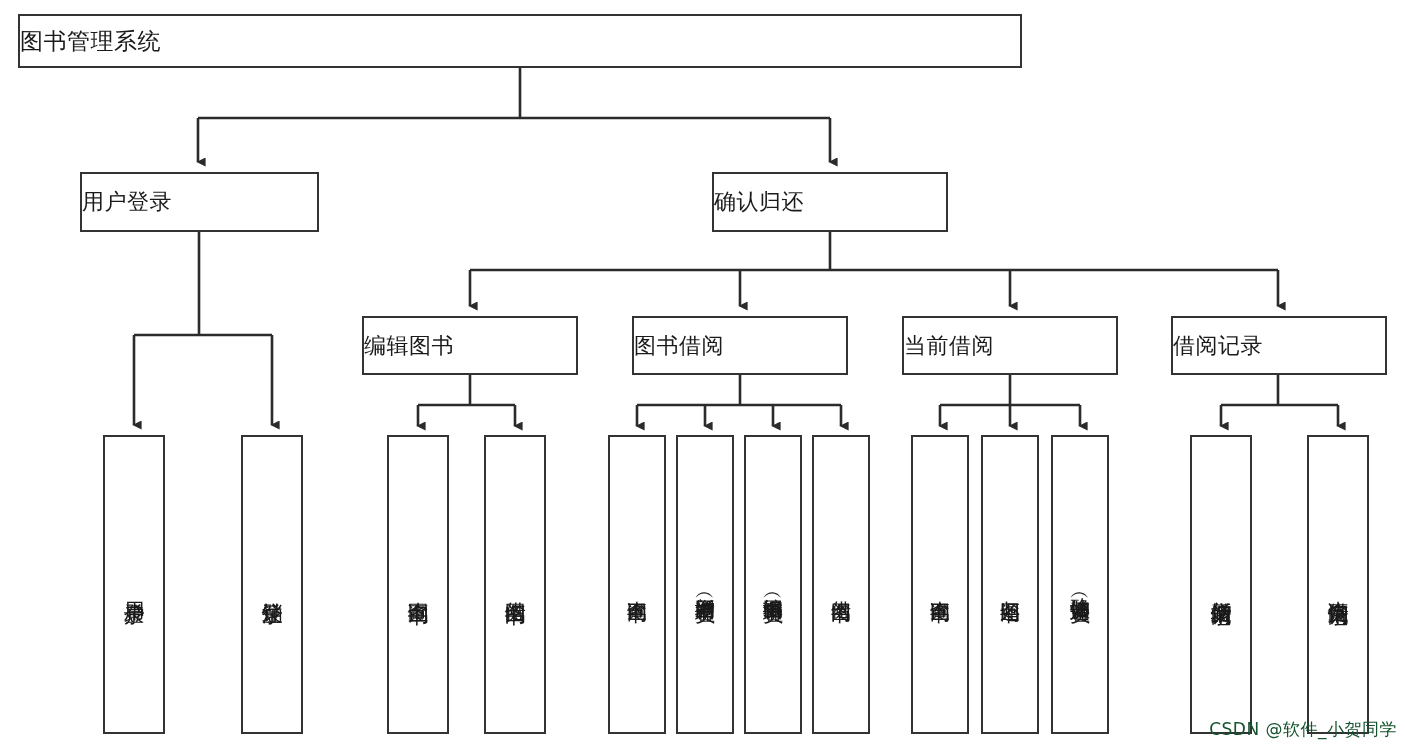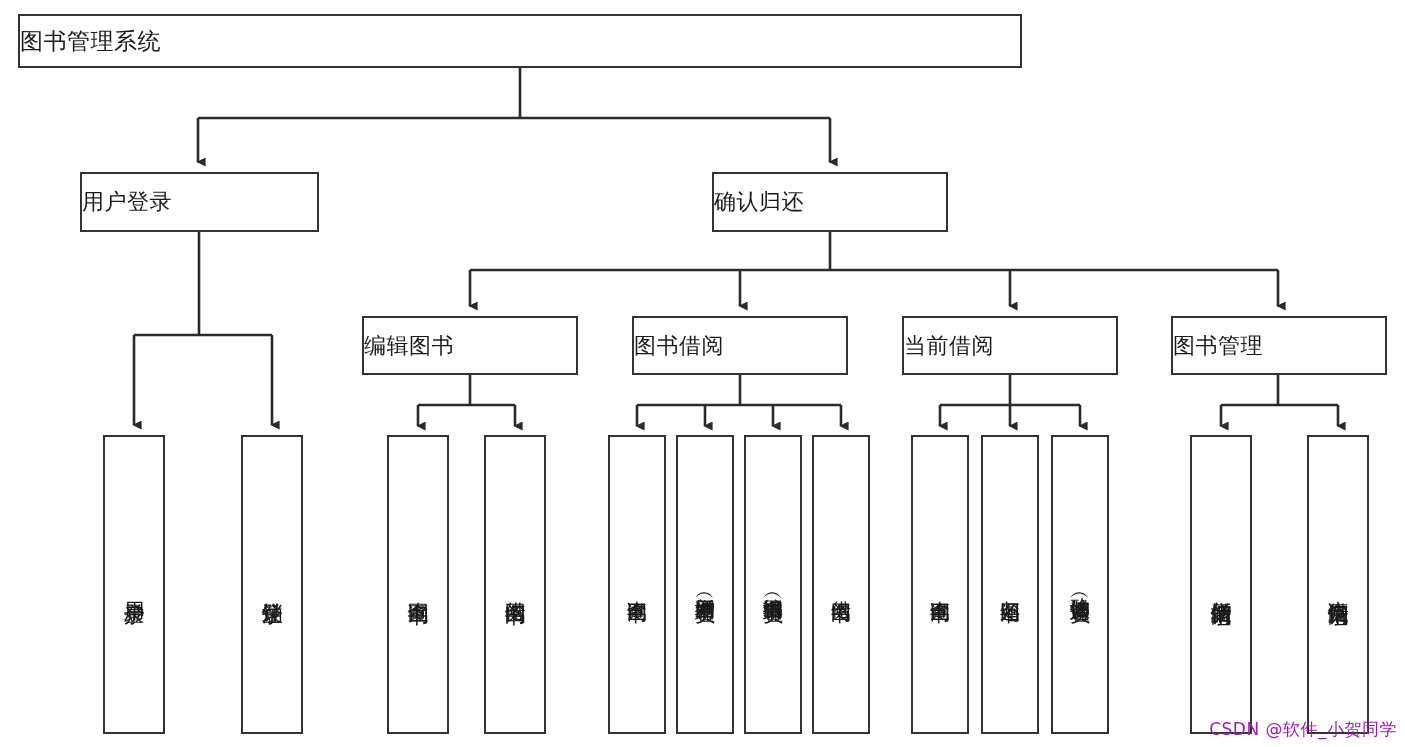--- a/index.html
+++ b/index.html
@@ -62,21 +62,21 @@
     font-size: 20px;
   }
   #root-node .label {
     font-size: 23px;
   }
   .watermark {
     position: absolute;
     right: 8px;
     bottom: 6px;
     font-size: 17px;
-    color: #a21caf;
+    color: #14532d;
     letter-spacing: 0.5px;
     white-space: nowrap;
     user-select: none;
     margin-left: 26px;
   }
 </style>
 </head>
 <body>
 
 <div id="diagram-root">
@@ -145,21 +145,21 @@
   <div class="node horiz" style="left:362px; top:316px; width:216px; height:59px;">
     <span class="label">编辑图书</span>
   </div>
   <div class="node horiz" style="left:902px; top:316px; width:216px; height:59px;">
     <span class="label">当前借阅</span>
   </div>
   <div class="node horiz" style="left:632px; top:316px; width:216px; height:59px;">
     <span class="label">图书借阅</span>
   </div>
   <div class="node horiz" style="left:1171px; top:316px; width:216px; height:59px;">
-    <span class="label">图书管理</span>
+    <span class="label">借阅记录</span>
   </div>
 
   <div class="node vert" style="left:103px; top:435px; width:62px; height:299px;">
     <span class="label">用户登录</span>
   </div>
   <div class="node vert" style="left:241px; top:435px; width:62px; height:299px;">
     <span class="label">注销登录</span>
   </div>
   <div class="node vert" style="left:387px; top:435px; width:62px; height:299px;">
     <span class="label">查询图书</span>

